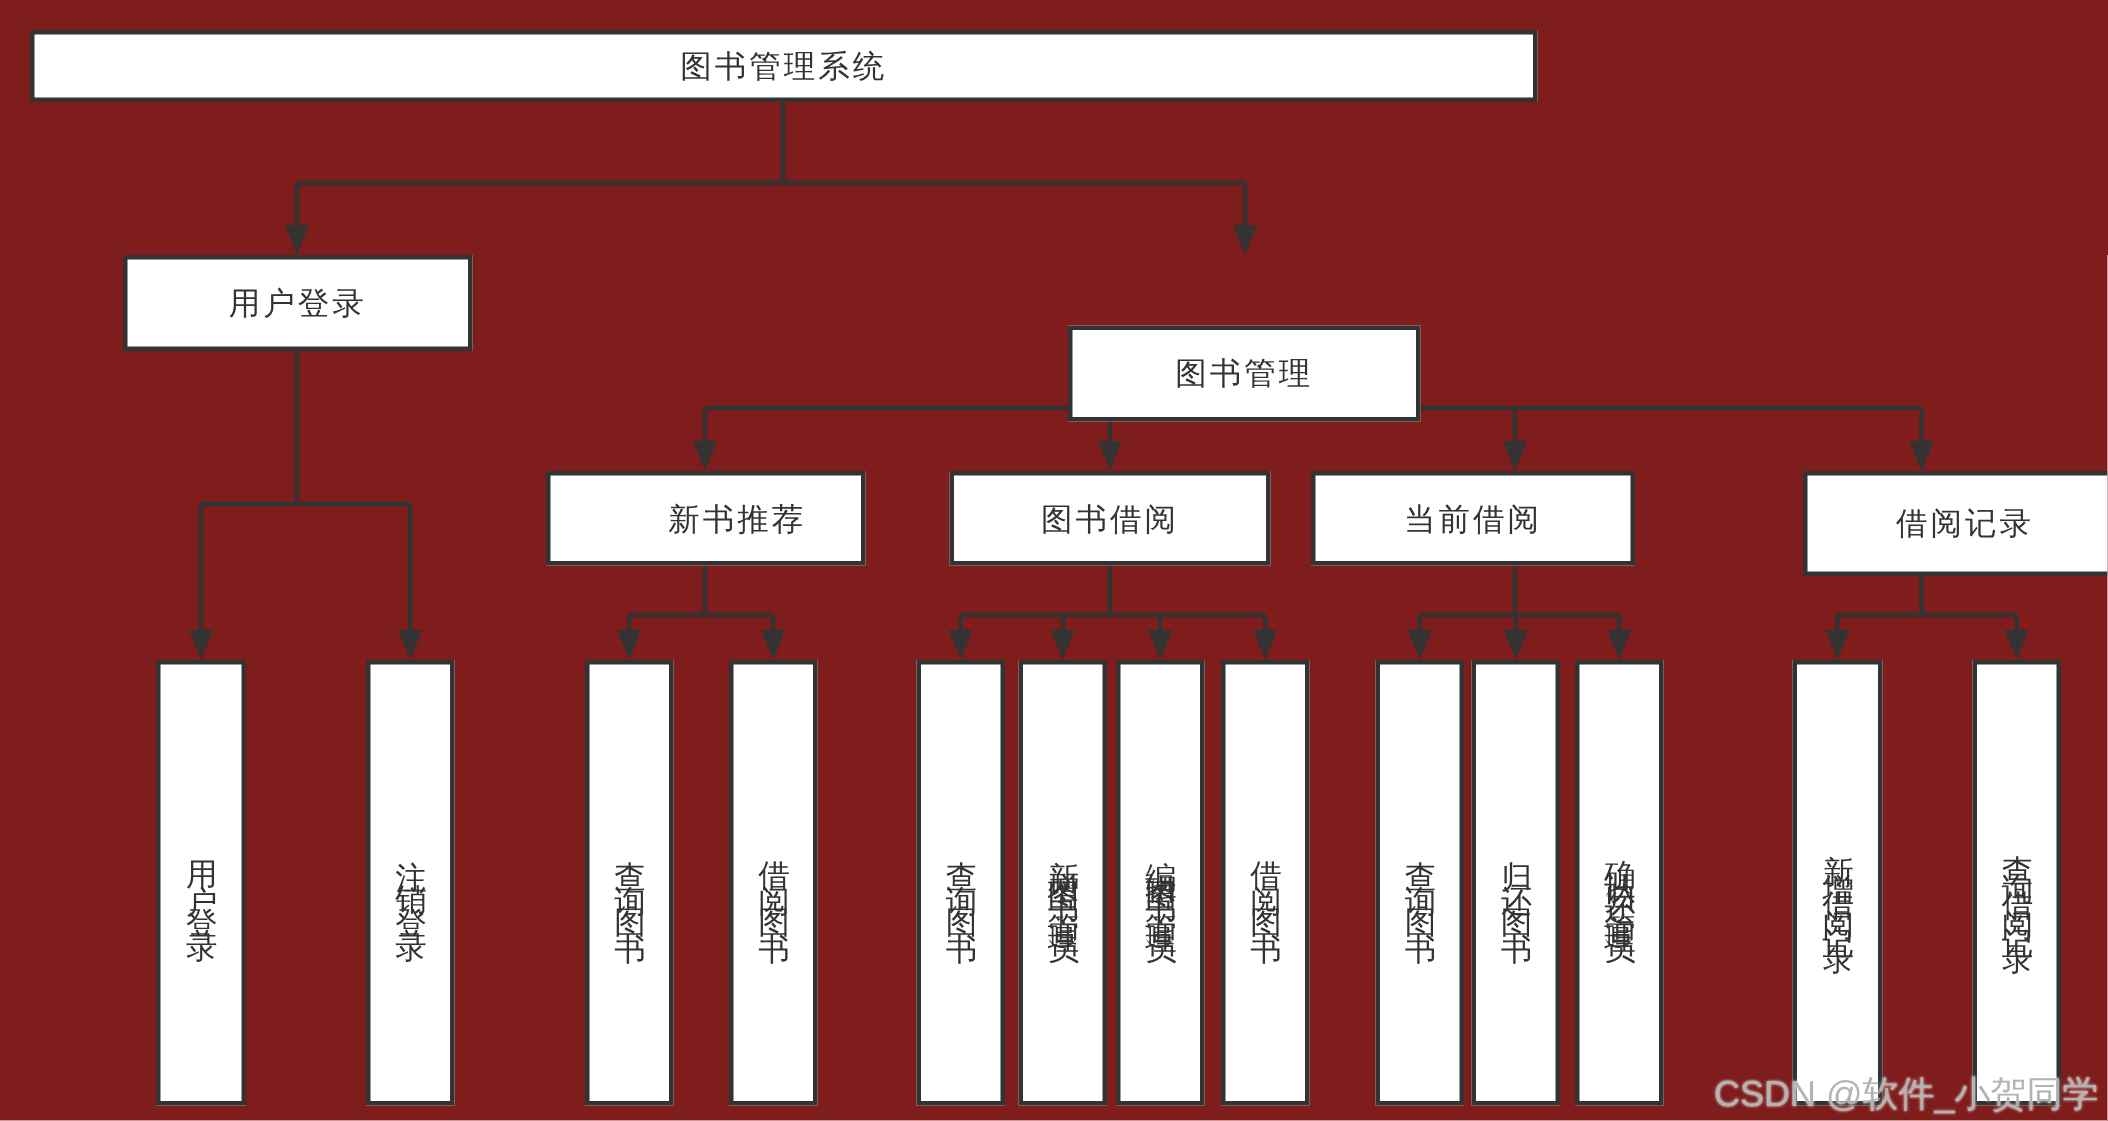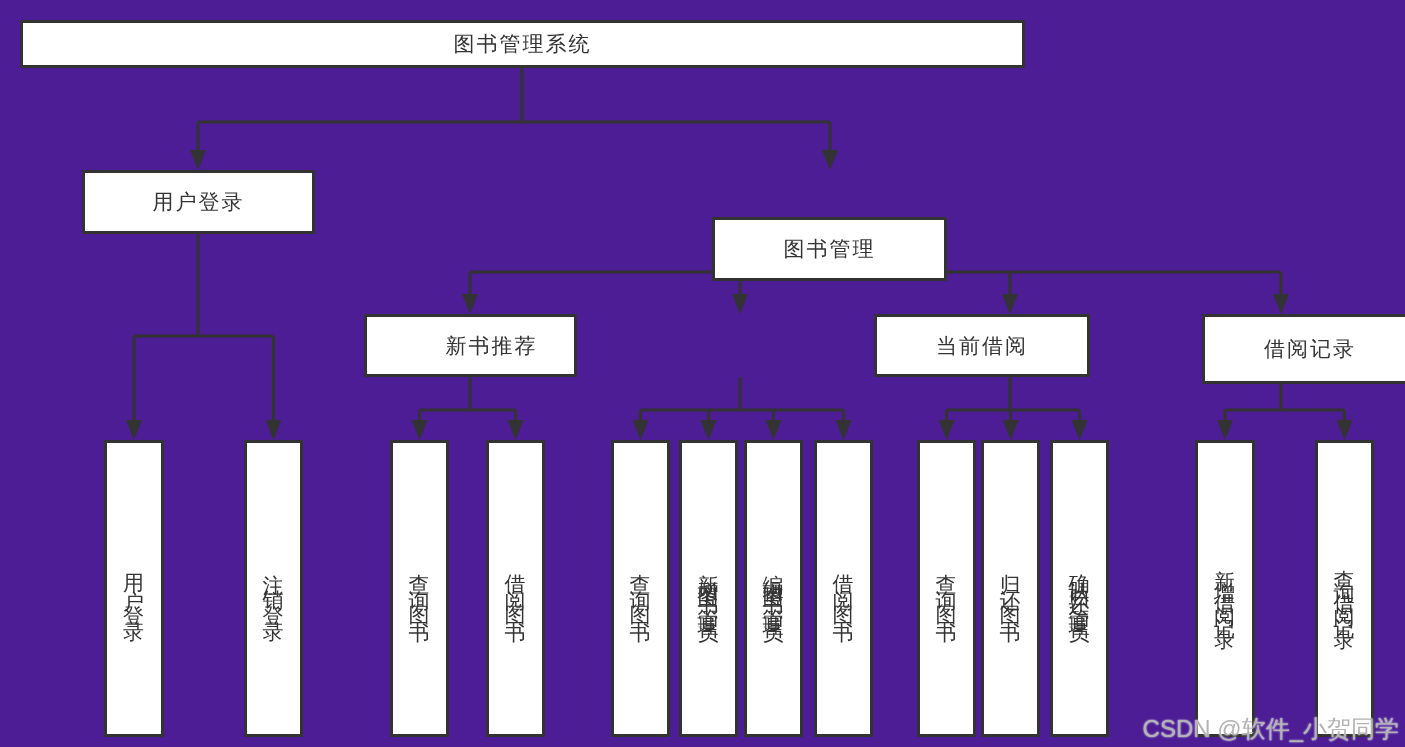--- a/index.html
+++ b/index.html
@@ -5,21 +5,21 @@
   html, body {
     margin: 0;
     padding: 0;
     background: #ffffff;
     font-family: "Liberation Sans", "DejaVu Sans", sans-serif;
   }
   .canvas {
     position: relative;
     width: 1405px;
     height: 747px;
-    background: #4c1d95;
+    background: #7f1d1d;
     overflow: hidden;
   }
   .connectors {
     position: absolute;
     left: 0; top: 0;
     width: 1405px; height: 747px;
     pointer-events: none;
   }
   .box {
     position: absolute;
@@ -111,20 +111,23 @@
   <div class="box" style="left:82px; top:170px; width:233px; height:64px;">
     <span class="hlabel">用户登录</span>
   </div>
   <div class="box" style="left:712px; top:170px; width:235px; height:64px;margin-top:47px;">
     <span class="hlabel">图书管理</span>
   </div>
 
   <div class="box" style="left:364px; top:314px; width:213px; height:63px;padding-left:42px;">
     <span class="hlabel">新书推荐</span>
   </div>
+  <div class="box" style="left:633px; top:314px; width:214px; height:63px;">
+    <span class="hlabel">图书借阅</span>
+  </div>
   <div class="box" style="left:874px; top:314px; width:216px; height:63px;">
     <span class="hlabel">当前借阅</span>
   </div>
   <div class="box" style="left:1174px; top:314px; width:216px; height:70px;margin-left:28px;">
     <span class="hlabel">借阅记录</span>
   </div>
 
   <div class="box vbox" style="left:104px; top:440px; width:60px; height:297px;">
     <span class="vtext">用户登录</span>
   </div>

